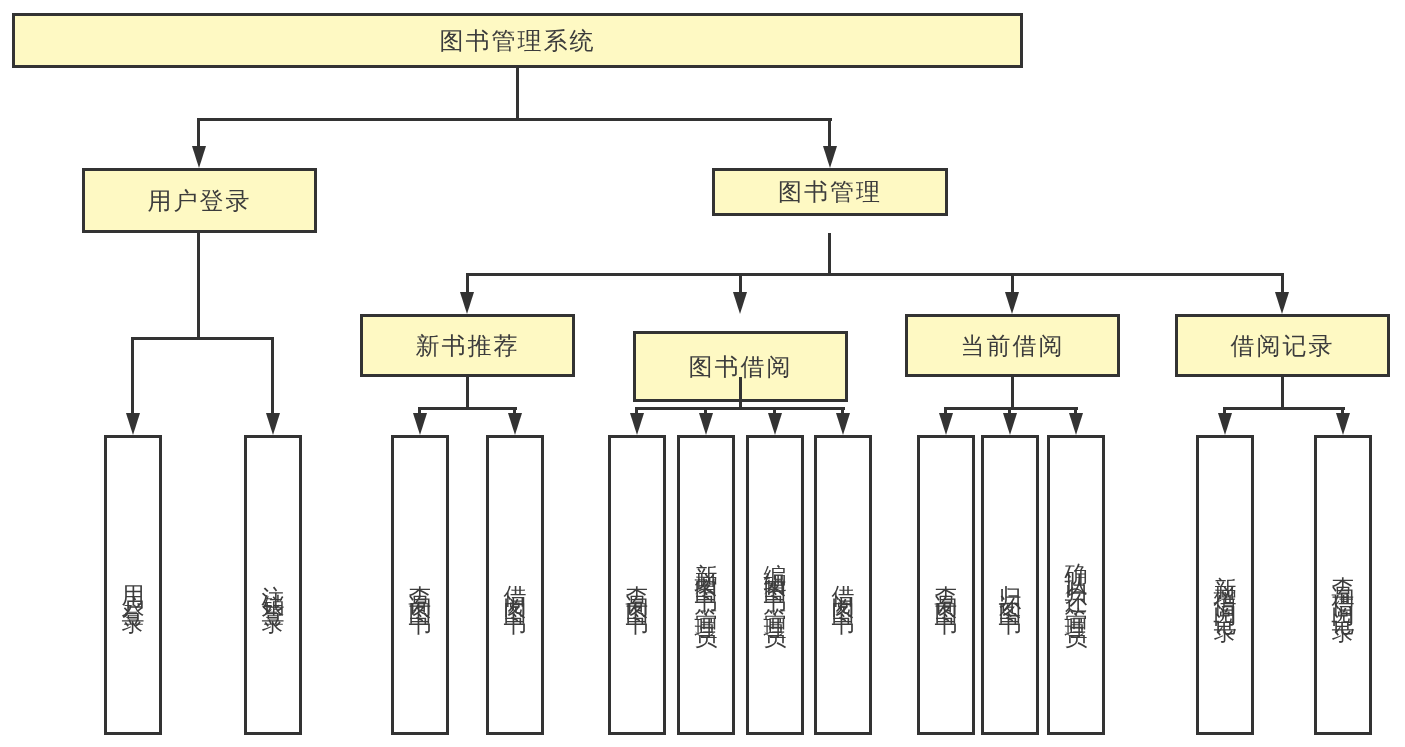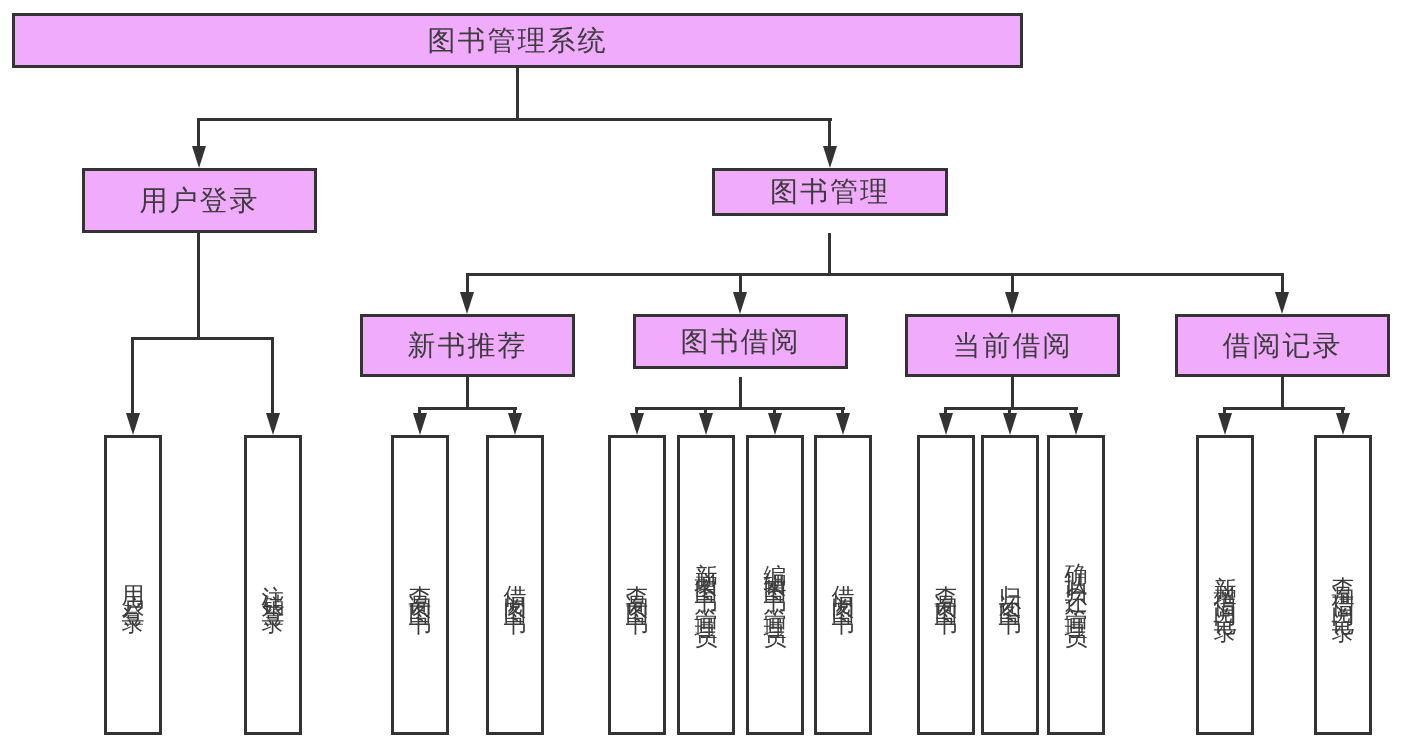--- a/index.html
+++ b/index.html
@@ -1,23 +1,23 @@
 <!DOCTYPE html>
 <html><head>
 <meta charset="utf-8">
 <style>
   html,body{margin:0;padding:0;background:#ffffff;}
   .stage{
     position:relative;width:1405px;height:747px;background:#ffffff;overflow:hidden;
     font-family:"Liberation Sans",sans-serif;
   }
   .hbox{
-    position:absolute;box-sizing:border-box;border:3px solid #333333;background:#f0abfc;
+    position:absolute;box-sizing:border-box;border:3px solid #333333;background:#fef9c3;
     display:flex;align-items:center;justify-content:center;
-    font-size:28px;color:#3c3c3c;letter-spacing:2px;white-space:nowrap;
+    font-size:24px;color:#3c3c3c;letter-spacing:2px;white-space:nowrap;
   }
   .vbox{
     position:absolute;box-sizing:border-box;border:3px solid #333333;background:#ffffff;
     display:flex;align-items:center;justify-content:center;
   }
   .vbox span{
     writing-mode:vertical-rl;text-orientation:mixed;
     font-size:23px;color:#3c3c3c;letter-spacing:9px;line-height:1;
   }
   .line{position:absolute;background:#333333;}
@@ -66,21 +66,21 @@
     <div class="arrow" style="left:460px;top:292px"></div>
     <div class="line" style="left:739px;top:273px;width:3px;height:20px"></div>
     <div class="arrow" style="left:733px;top:292px"></div>
     <div class="line" style="left:1011px;top:273px;width:3px;height:20px"></div>
     <div class="arrow" style="left:1005px;top:292px"></div>
     <div class="line" style="left:1281px;top:273px;width:3px;height:20px"></div>
     <div class="arrow" style="left:1275px;top:292px"></div>
   </div>
 
   <div class="hbox" style="left:360px;top:314px;width:215px;height:63px">新书推荐</div>
-  <div class="hbox" style="left:633px;top:314px;width:215px;height:55px">图书借阅</div>
+  <div class="hbox" style="left:633px;top:331px;width:215px;height:71px">图书借阅</div>
   <div class="hbox" style="left:905px;top:314px;width:215px;height:63px">当前借阅</div>
   <div class="hbox" style="left:1175px;top:314px;width:215px;height:63px">借阅记录</div>
 
   <div>
     <div class="line" style="left:466px;top:377px;width:3px;height:30px"></div>
     <div class="line" style="left:418px;top:407px;width:99px;height:3px"></div>
     <div class="line" style="left:418px;top:407px;width:3px;height:8px"></div>
     <div class="arrow" style="left:413px;top:413px"></div>
     <div class="line" style="left:513px;top:407px;width:3px;height:8px"></div>
     <div class="arrow" style="left:508px;top:413px"></div>

